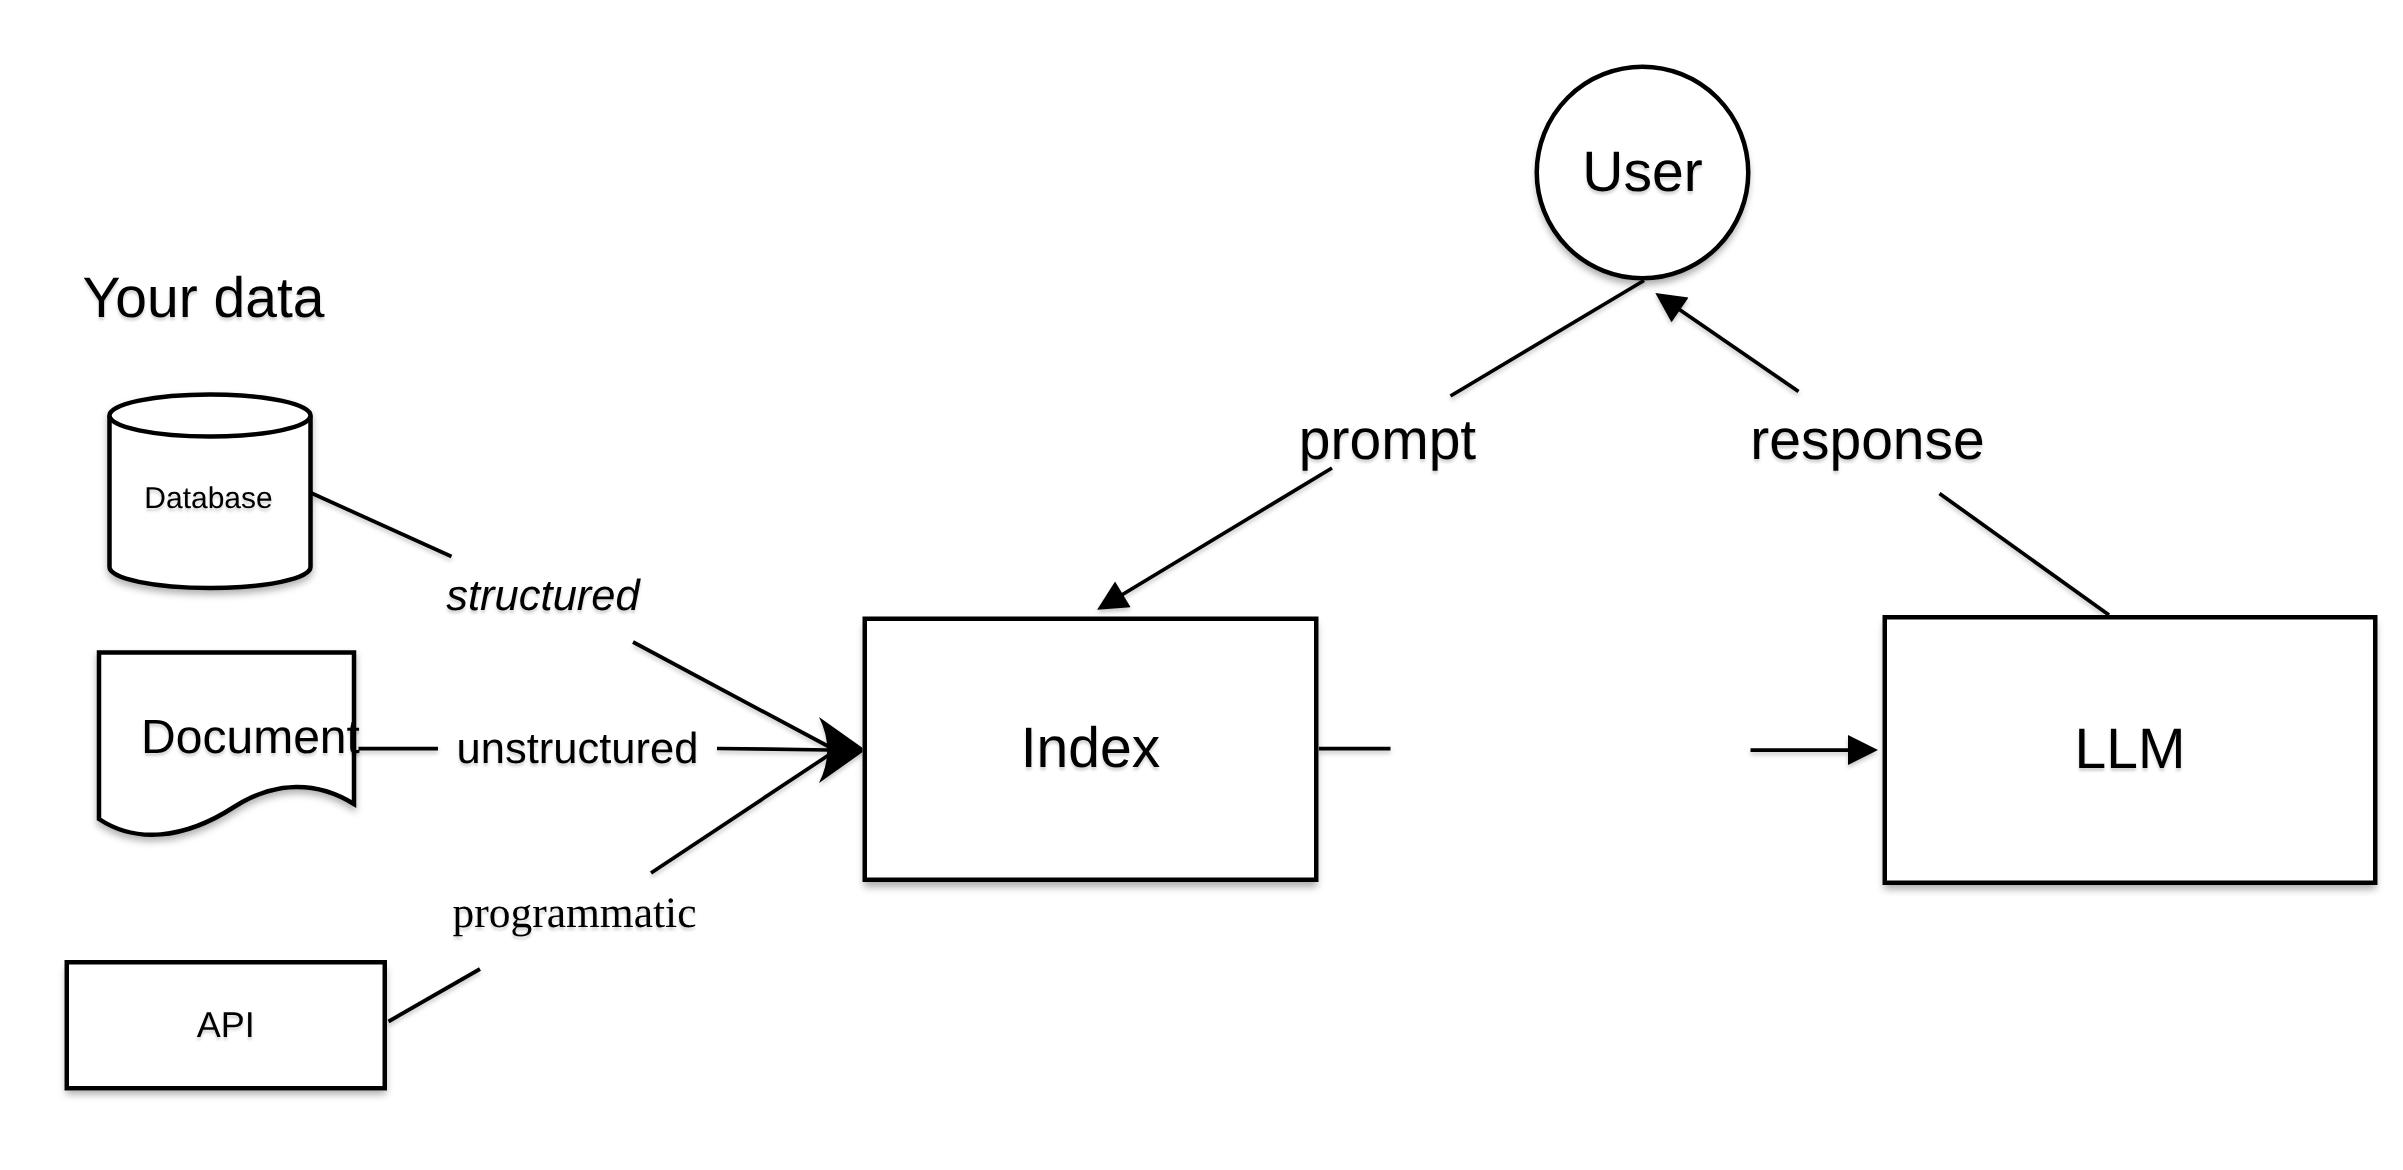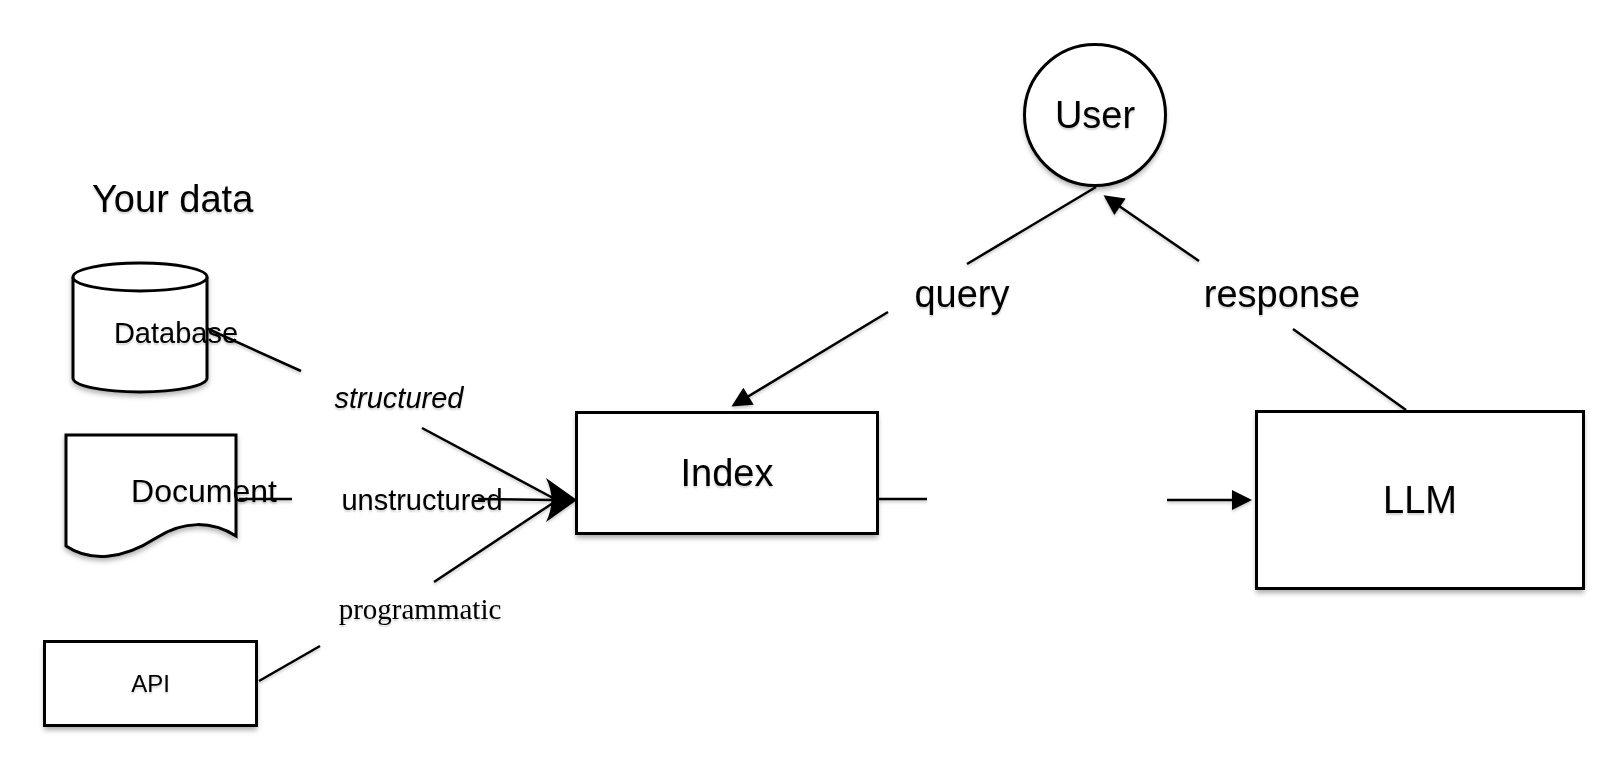--- a/index.html
+++ b/index.html
@@ -33,35 +33,34 @@
     text-align: center;
   }
   .node.circle { border-radius: 50%; }
 
   .lbl {
     position: absolute;
     transform: translate(-50%, -50%);
     white-space: nowrap;
     text-shadow: 0 2px 2px rgba(0,0,0,0.18);
     line-height: 1.05;
-    margin-left: 37px;
   }
   .node span { text-shadow: 0 2px 2px rgba(0,0,0,0.18); }
 
   .lbl-title        { left: 55px;  top: 200px; transform: translate(0,-50%); font-size: 38px; }
-  .lbl-database     { left: 139px; top: 333px; font-size: 29px; }
+  .lbl-database     { left: 139px; top: 333px; font-size: 20px; }
   .lbl-document     { left: 167px; top: 492px; font-size: 32px; }
   .lbl-structured   { left: 362px; top: 398px; font-size: 29px; font-style: italic; }
   .lbl-unstructured { left: 385px; top: 500px; font-size: 29px; }
   .lbl-programmatic { left: 383px; top: 609px; font-size: 29px; font-family: Liberation Serif, serif; }
   .lbl-query        { left: 925px; top: 295px; font-size: 38px; }
   .lbl-response     { left: 1245px; top: 295px; font-size: 38px; }
   .lbl-prompt       { left: 1046px; top: 500px; font-size: 38px; white-space: pre-line; text-align: center; line-height: 1.12; }
 
-  .node-index { left: 575px;  top: 411px; width: 304px; height: 124px; }
+  .node-index { left: 575px;  top: 411px; width: 304px; height: 177px; }
   .node-llm   { left: 1255px; top: 410px; width: 330px; height: 180px; }
   .node-api   { left: 43px;   top: 640px; width: 215px; height: 87px; font-size: 24px; }
   .node-user  { left: 1023px; top: 43px;  width: 144px; height: 144px; }
 </style>
 </head>
 <body>
 
 <div class="canvas">
 
   <svg class="wires" viewBox="0 0 1602 780" xmlns="http://www.w3.org/2000/svg">
@@ -96,21 +95,21 @@
   </svg>
 
   <div class="lbl lbl-title">Your data</div>
 
   <div class="lbl lbl-database">Database</div>
   <div class="lbl lbl-document">Document</div>
 
   <div class="lbl lbl-structured">structured</div>
   <div class="lbl lbl-unstructured">unstructured</div>
   <div class="lbl lbl-programmatic">programmatic</div>
-  <div class="lbl lbl-query">query</div>
+  <div class="lbl lbl-query">prompt</div>
   <div class="lbl lbl-response">response</div>
 
   <div class="node node-api">
     <span>API</span>
   </div>
   <div class="node node-user circle">
     <span>User</span>
   </div>
   <div class="node node-index">
     <span>Index</span>

